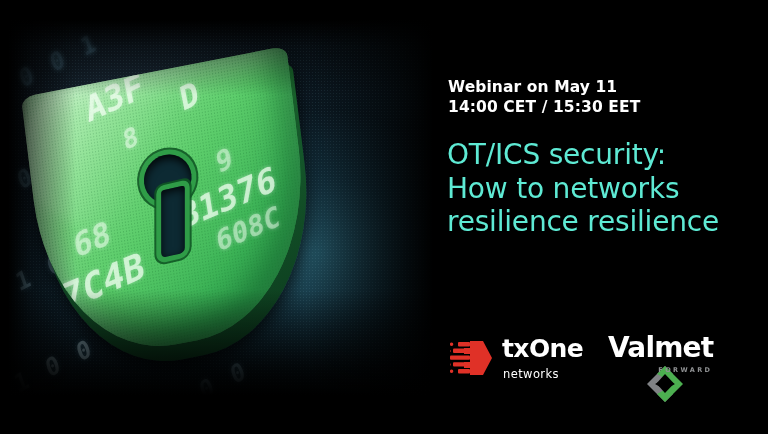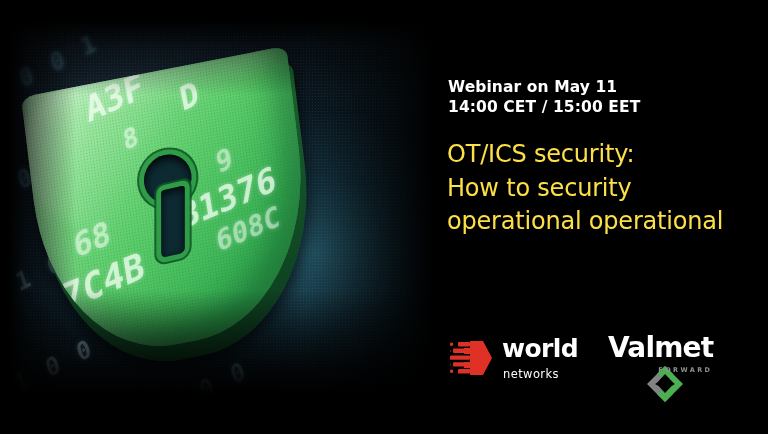--- a/index.html
+++ b/index.html
@@ -196,24 +196,24 @@
     font-size: 15.5px;
     line-height: 20px;
     letter-spacing: .1px;
     white-space: nowrap;
   }
   .headline {
     position: absolute;
     top: 122px;
     left: 1px;
     width: 290px;
-    color: #fde047;
+    color: #5eead4;
     font-family: "DejaVu Sans", sans-serif;
     font-weight: 400;
-    font-size: 24px;
+    font-size: 28px;
     line-height: 33.5px;
     letter-spacing: -0.2px;
   }
   .headline .hl-line { display: block; white-space: nowrap; }
 
   
   .logos {
     position: absolute;
     left: 450px;
     top: 332px;
@@ -341,27 +341,27 @@
       </div>
 
       <div class="vignette"></div>
     </div>
   </div>
 
   <div class="panel">
 
     <div class="kicker">
       <div>Webinar on May 11</div>
-      <div>14:00 CET / 15:00 EET</div>
+      <div>14:00 CET / 15:30 EET</div>
     </div>
 
     <div class="headline">
       <span class="hl-line">OT/ICS security:</span>
-      <span class="hl-line">How to security</span>
-      <span class="hl-line">operational operational</span>
+      <span class="hl-line">How to networks</span>
+      <span class="hl-line">resilience resilience</span>
     </div>
   </div>
 
   <div class="logos">
 
     <div class="txone">
       <div class="txone-mark">
         <svg width="46" height="40" viewBox="0 0 46 40" aria-hidden="true">
           <g fill="#e03127">
             <path d="M20 3 L33 3 L42 20 L33 37 L20 37 L20 30 L14 30 L14 24 L20 24 L20 16 L14 16 L14 10 L20 10 Z"></path>
@@ -371,21 +371,21 @@
             <rect x="3" y="24.2" width="17" height="4.4" rx="1"></rect>
             <rect x="8" y="31" width="12" height="4.4" rx="1"></rect>
             <circle cx="1.6" cy="6.2" r="1.7"></circle>
             <circle cx="-1" cy="13" r="1.6"></circle>
             <circle cx="-1" cy="26.6" r="1.6"></circle>
             <circle cx="1.6" cy="33.2" r="1.7"></circle>
           </g>
         </svg>
       </div>
       <div class="txone-word">
-        <span class="tx-main">world</span>
+        <span class="tx-main">txOne</span>
         <span class="tx-sub">networks</span>
       </div>
     </div>
 
     <div class="valmet">
       <div class="valmet-word">
         <span class="vm-main">Valmet</span>
         <span class="vm-sub">FORWARD</span>
       </div>
       <div class="valmet-mark">

